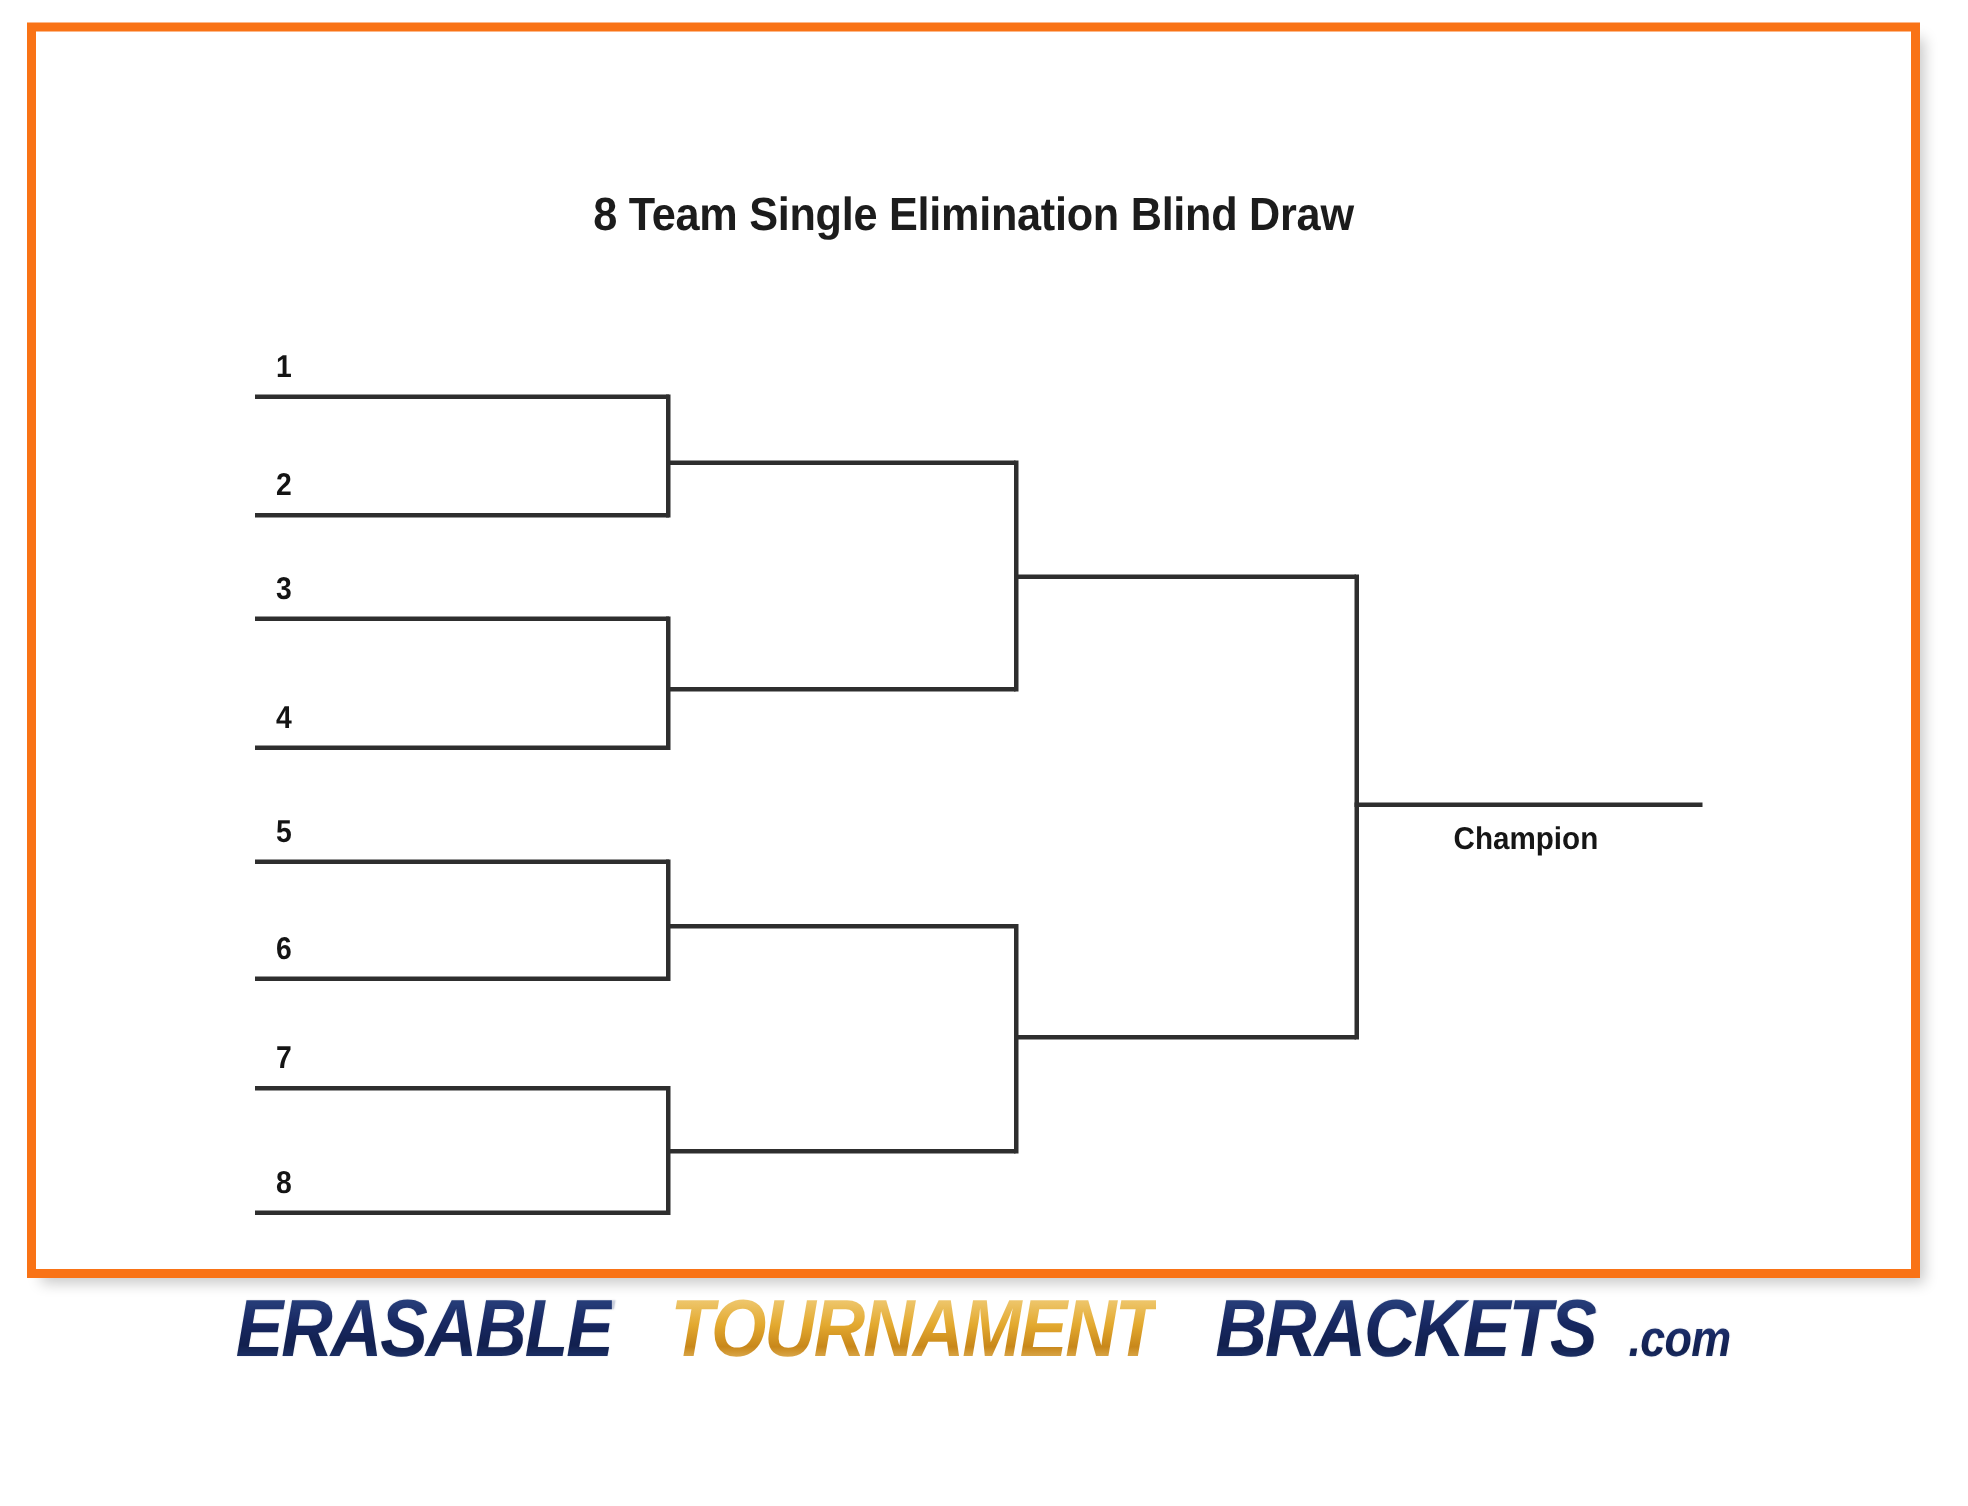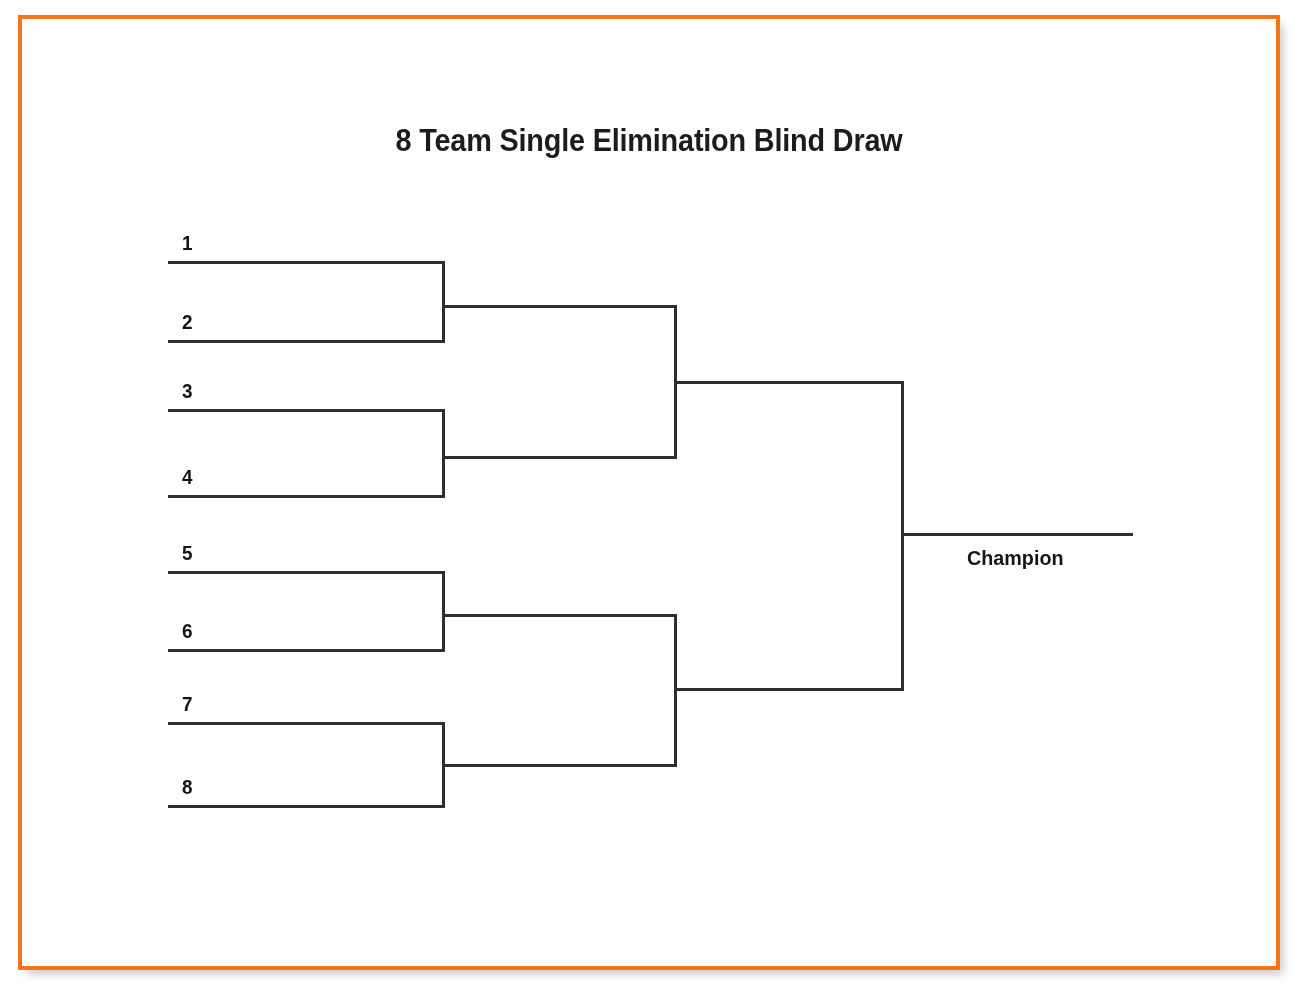--- a/index.html
+++ b/index.html
@@ -15,23 +15,23 @@
     overflow: hidden;
     font-family: "Liberation Sans", sans-serif;
   }
 
   
   .paper {
     position: absolute;
     left: 18px;
     top: 15px;
     width: 1262px;
-    height: 955px;
+    height: 837px;
     background: #ffffff;
-    border: 4px solid #f97316;
+    border: 6px solid #f97316;
     box-shadow: 6px 7px 9px -3px rgba(0,0,0,0.22);
     box-sizing: border-box;
   }
 
   
   .title {
     position: absolute;
     left: 0;
     top: 104px;
     width: 100%;
@@ -166,15 +166,18 @@
     <div class="hline" style="left:420px; top:745px; width:233px;"></div>
     <div class="vline" style="left:652px; top:595px; height:153px;"></div>
 
     <div class="hline" style="left:652px; top:362px; width:228px;"></div>
     <div class="hline" style="left:652px; top:669px; width:228px;"></div>
     <div class="vline" style="left:879px; top:362px; height:310px;"></div>
 
     <div class="hline" style="left:879px; top:514px; width:232px;"></div>
     <div class="champion-label">Champion</div>
 
+    <div class="logo">
+      <span class="logo-blue">ERASABLE</span><span class="logo-gold">TOURNAMENT</span><span class="logo-blue">BRACKETS</span><span class="logo-blue logo-dotcom">.com</span>
+    </div>
 
   </div>
 </div>
 
 </body></html>

